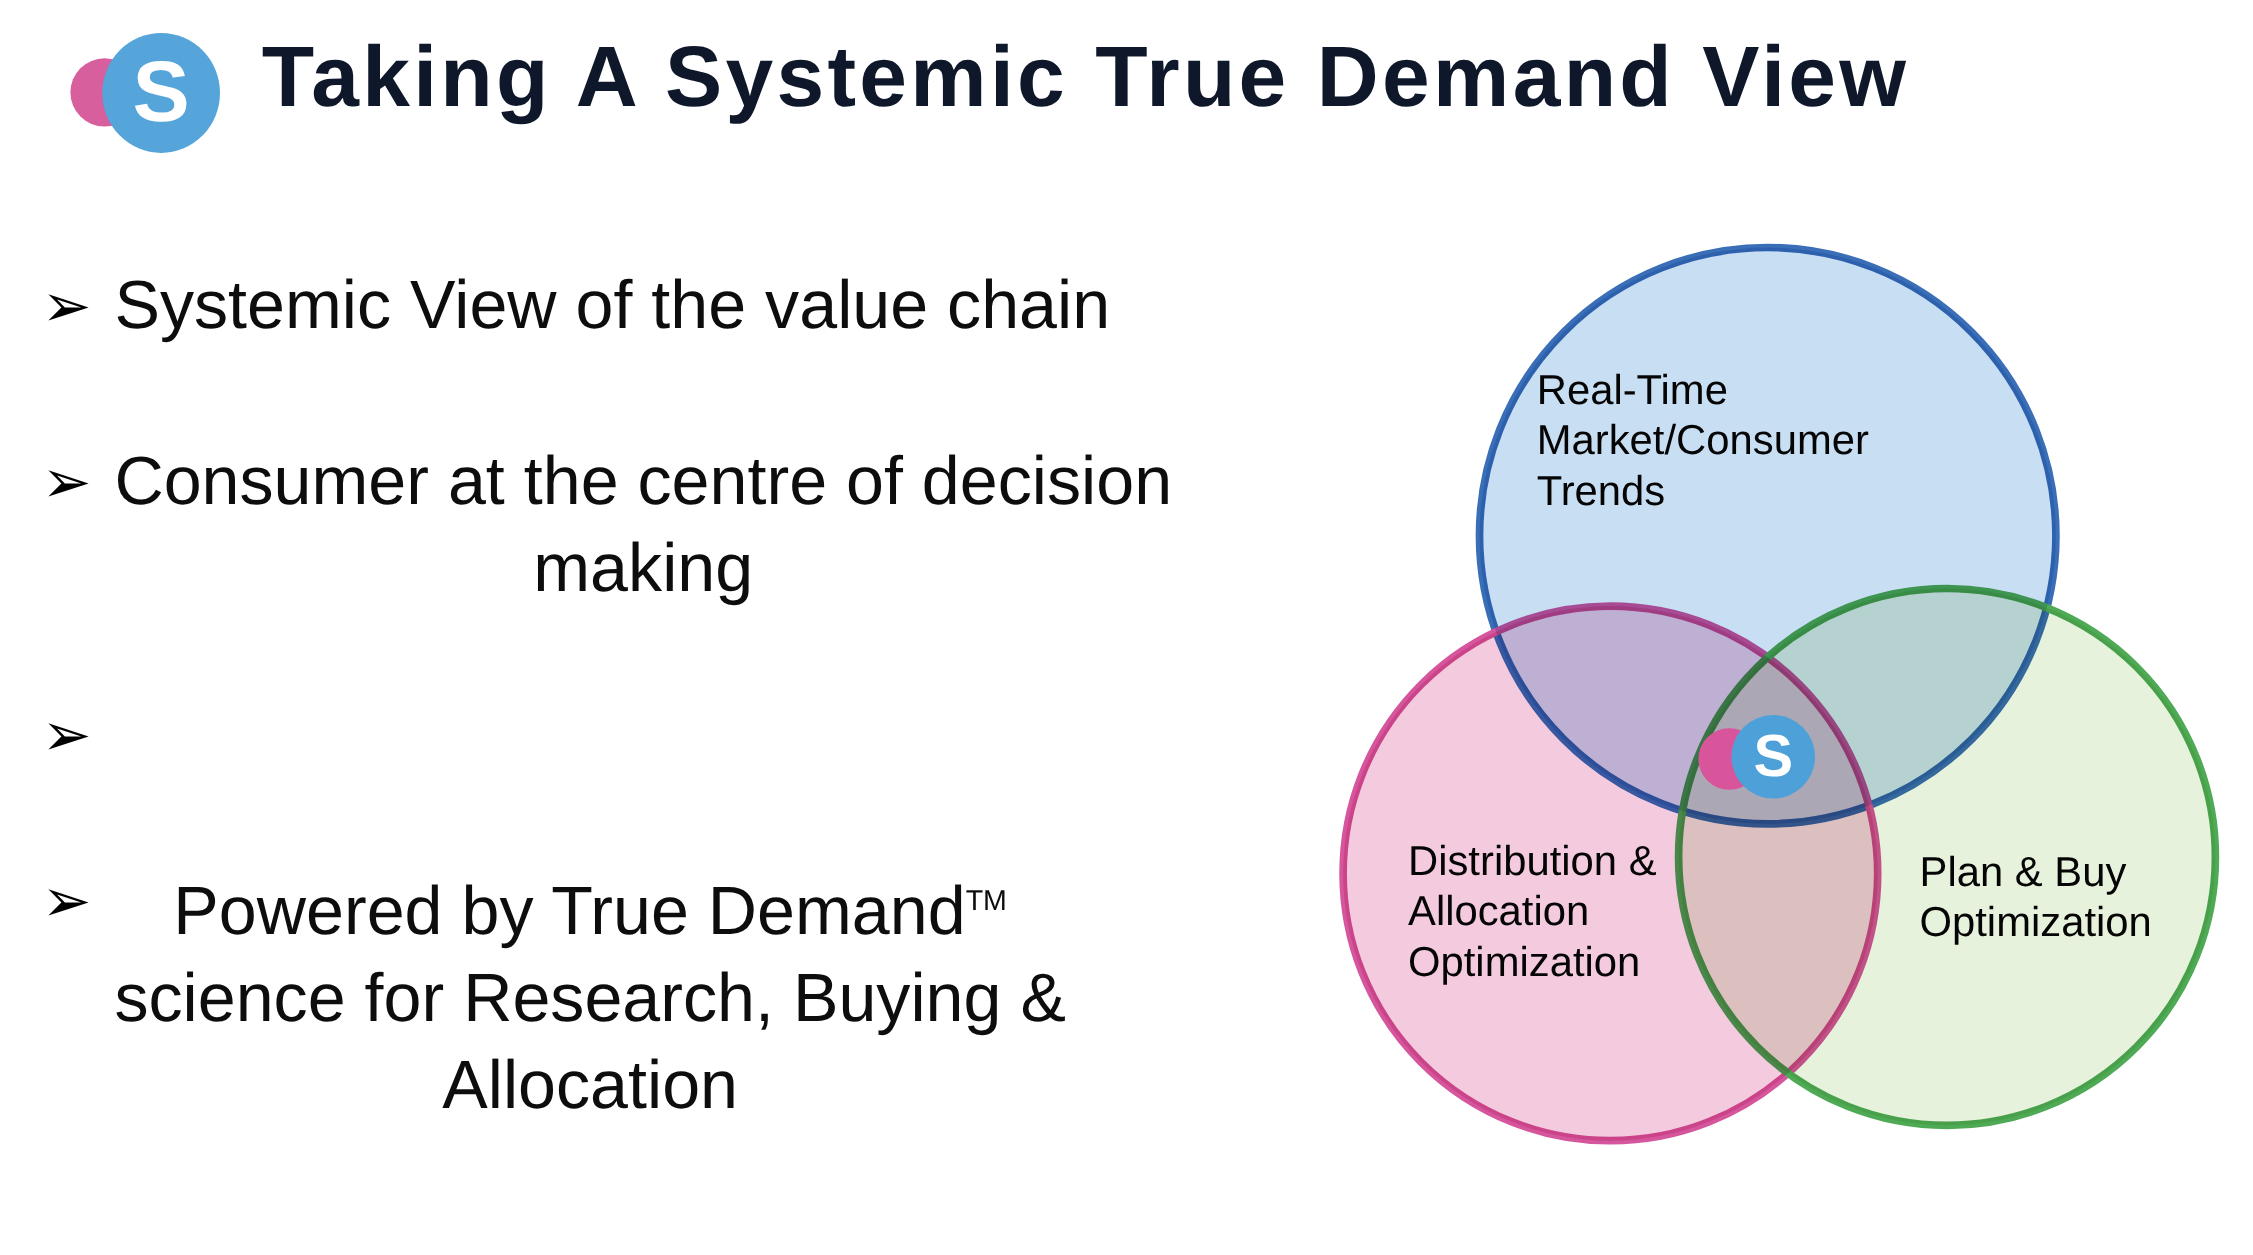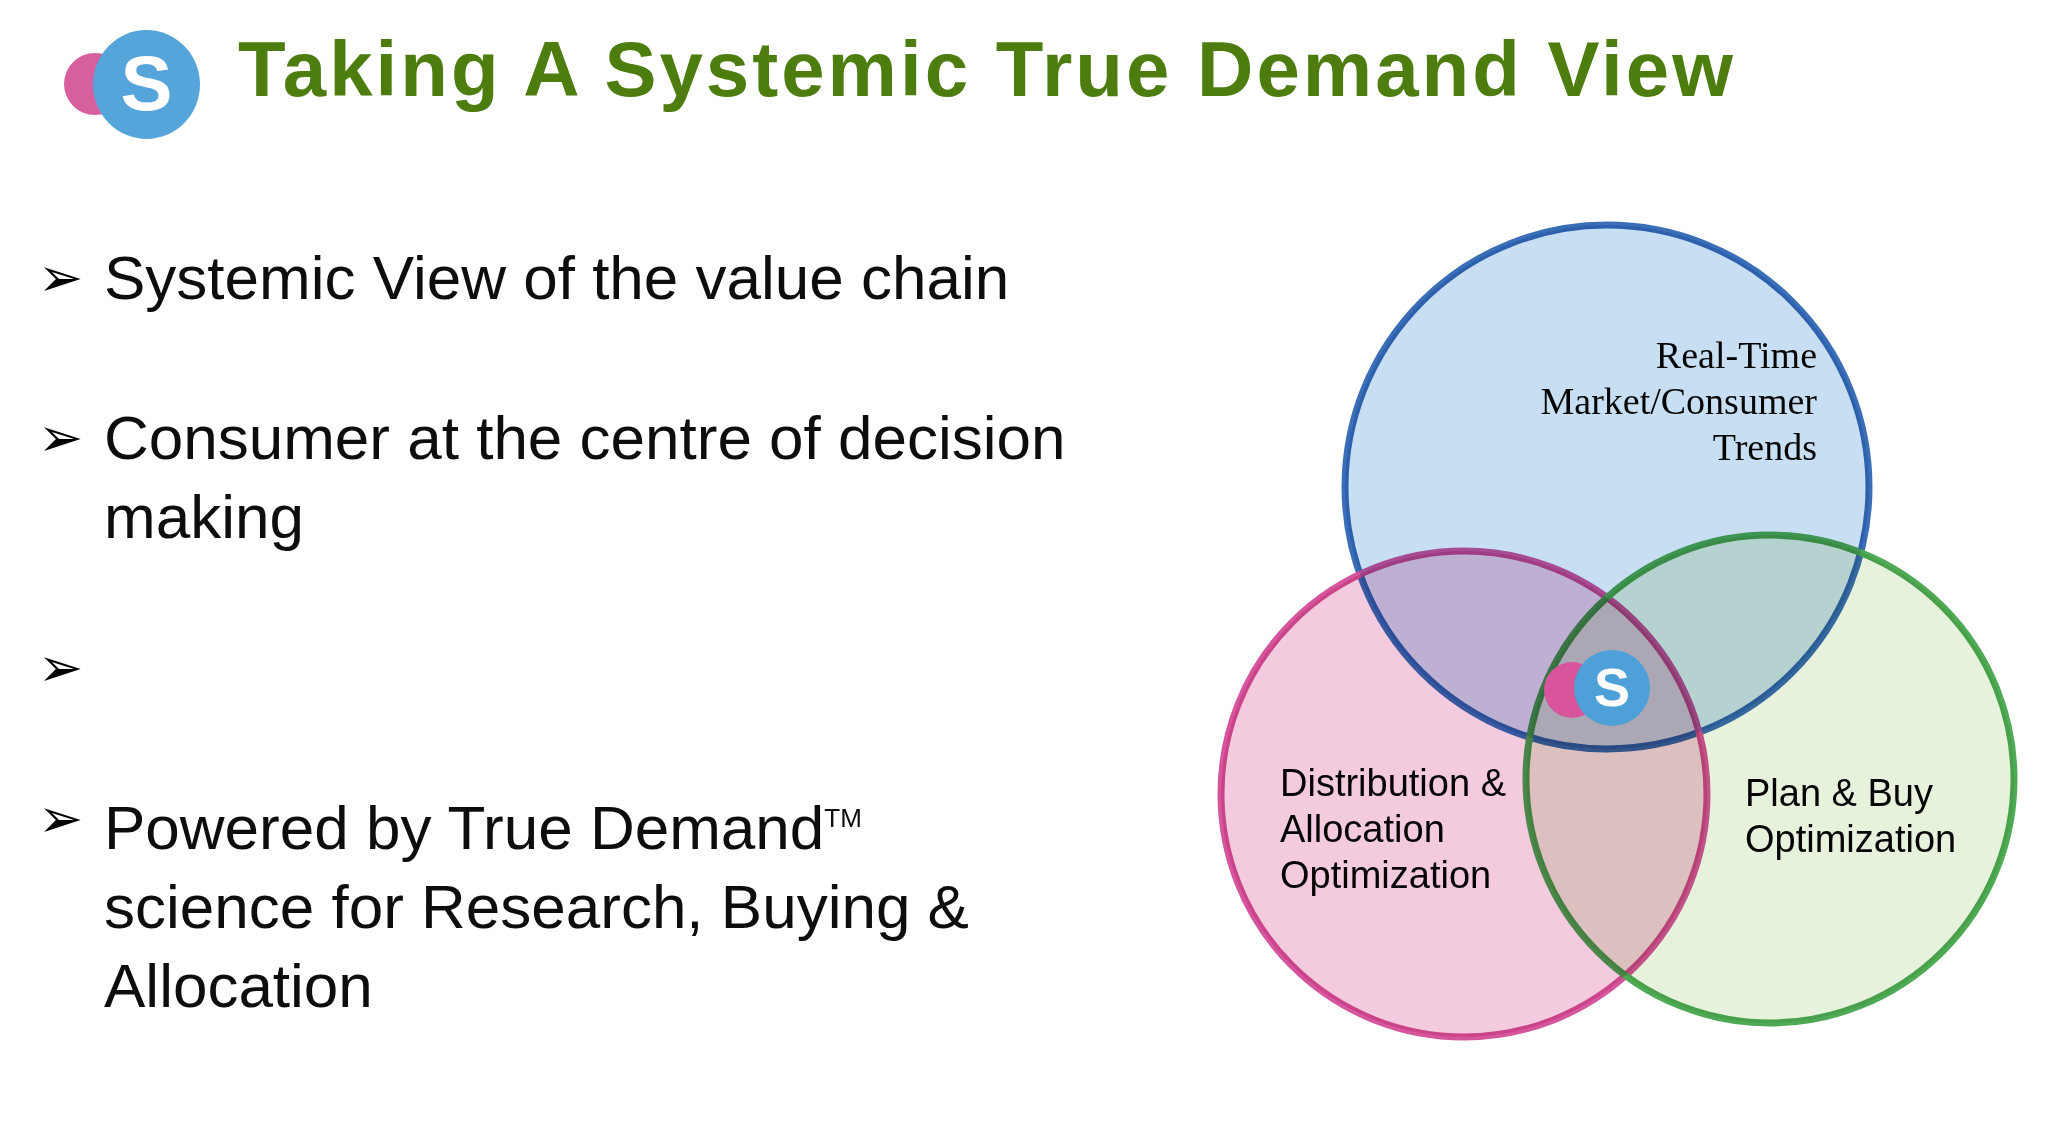--- a/index.html
+++ b/index.html
@@ -22,43 +22,43 @@
     border-radius:50%; background:#55a5da;
     display:flex; align-items:center; justify-content:center;
   }
   .hdr-logo .blue span {
     color:#ffffff; font-size:78px; font-weight:700; line-height:1;
     transform:translateY(-2px);
   }
   .page-title {
     position:absolute; left:238px; top:24px; margin:0;
     font-size:78px; font-weight:800; letter-spacing:3px;
-    color:#4d7c0f; white-space:nowrap;
+    color:#0f172a; white-space:nowrap;
   }
 
   
   .bullets { position:absolute; left:38px; top:238px; margin:0; padding:0; list-style:none; }
   .bullet { display:flex; align-items:flex-start; color:#0d0d0d; }
   .bullet .marker {
     flex:0 0 auto; width:66px;
     font-family:"DejaVu Sans", sans-serif;
     font-size:54px; line-height:79px; color:#000;
   }
-  .bullet .lines { font-size:62px; line-height:79px; white-space:nowrap; }
+  .bullet .lines { font-size:62px; line-height:79px; white-space:nowrap;text-align:center; }
   .bullet .lines sup { font-size:26px; }
   .bullet.b1 { margin-bottom:81px; }
   .bullet.b2 { margin-bottom:72px; }
   .bullet.b3 { margin-bottom:72px; }
 
   
   .venn { position:absolute; left:1200px; top:150px; width:848px; height:920px; margin:0; }
   .venn svg { position:absolute; left:0; top:0; }
   .venn .fills circle { mix-blend-mode:multiply; }
   .vlabel { position:absolute; color:#050505; font-size:38px; line-height:46px; white-space:nowrap; }
-  .vlabel.center { text-align:right;font-family:Liberation Serif, serif; }
+  .vlabel.center { text-align:left; }
   .vlabel-blue  { left:197px; top:182px; width:420px; }
   .vlabel-pink  { left:80px;  top:610px; }
   .vlabel-green { left:545px; top:610px;margin-top:10px; }
   .venn-logo { position:absolute; left:0; top:0; }
   .venn-logo .pink {
     position:absolute; left:344px; top:512px; width:56px; height:56px;
     border-radius:50%; background:#d8559c;
   }
   .venn-logo .blue {
     position:absolute; left:374px; top:500px; width:76px; height:76px;

